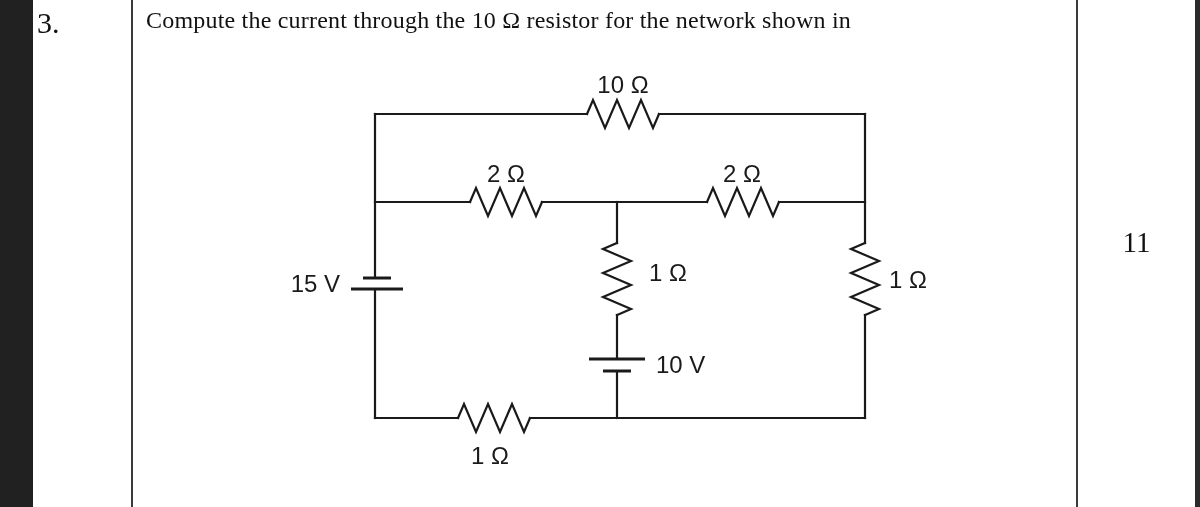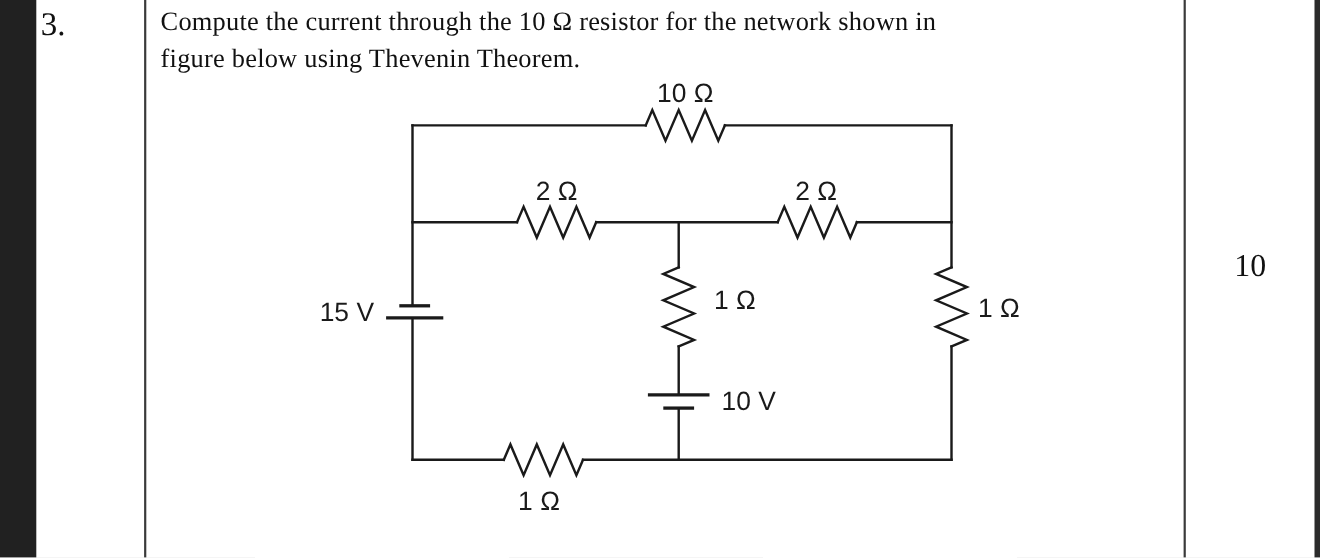--- a/index.html
+++ b/index.html
@@ -61,24 +61,23 @@
 
   <div class="left-bar"></div>
   <div class="vline num-border"></div>
   <div class="vline marks-border"></div>
   <div class="right-bar"></div>
 
   <div class="question-number">3.</div>
 
   <div class="question-text">
     <div>Compute the current through the 10 Ω resistor for the network shown in</div>
-    <div>figure below using Thevenin Theorem.</div>
   </div>
 
-  <div class="marks">10</div>
+  <div class="marks">11</div>
 
   <svg class="circuit" width="1200" height="507" viewBox="0 0 1200 507">
 
     <polyline class="wire" points="375,114 587,114"></polyline>
     <polyline class="wire" points="587,114 593,100 605,128 617,100 629,128 641,100 653,128 659,114"></polyline>
     <polyline class="wire" points="659,114 865,114"></polyline>
 
     <polyline class="wire" points="375,114 375,277"></polyline>
     <line class="plate" x1="363" y1="278" x2="391" y2="278"></line>
     <line class="plate" x1="351" y1="289" x2="403" y2="289"></line>

